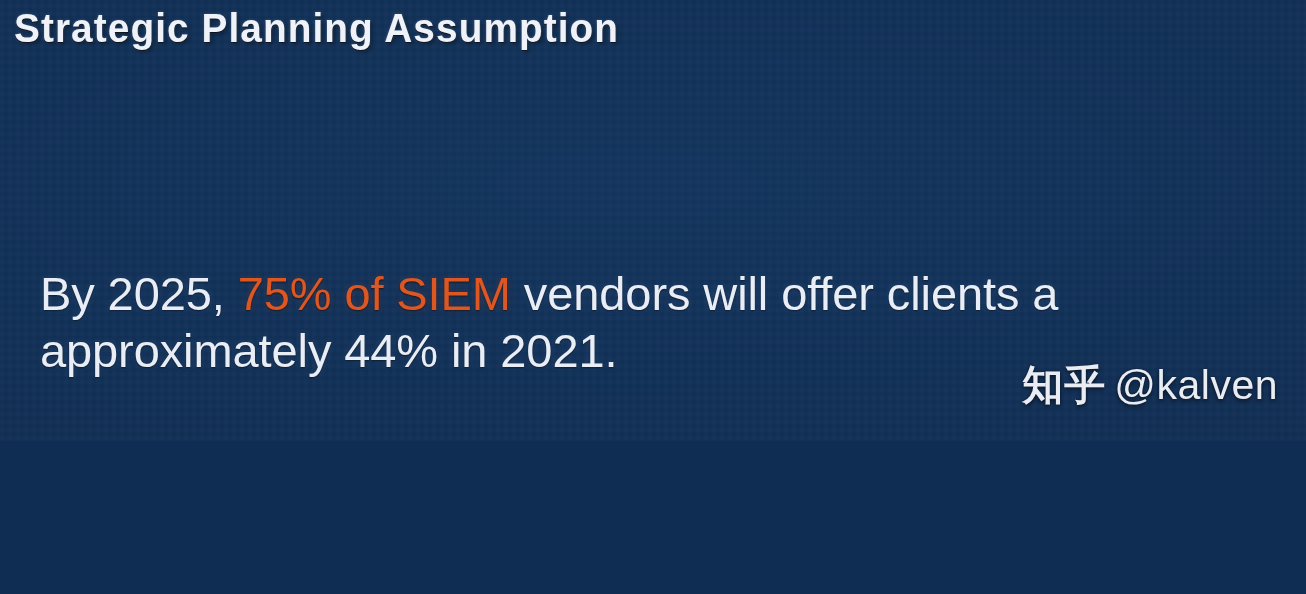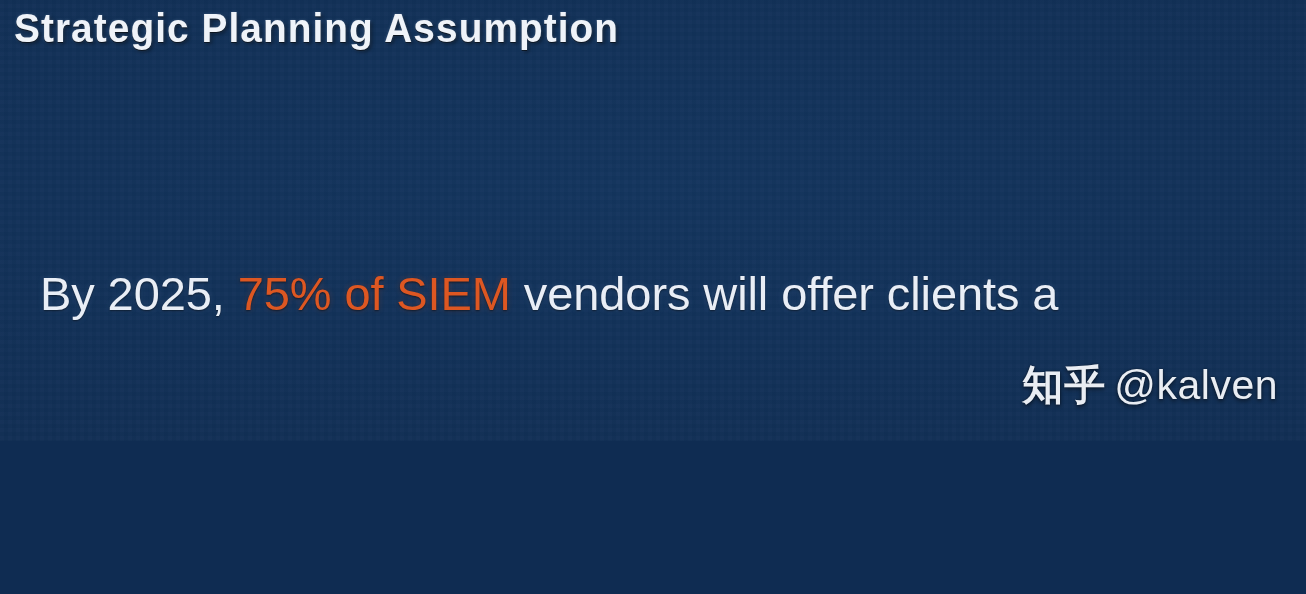--- a/index.html
+++ b/index.html
@@ -112,20 +112,23 @@
   <div class="slide-title">Strategic Planning Assumption</div>
 
   <div class="body-block">
 
     <div class="body-line">
       <span>By 2025, </span><span class="accent">75% of SIEM</span><span> vendors will offer clients a</span>
     </div>
 
 
 
+    <div class="body-line">
+      <span>approximately 44% in 2021.</span>
+    </div>
 
   </div>
 
   <div class="watermark">
     <span class="wm-logo">知乎</span><span class="wm-handle">@kalven</span>
   </div>
 
 </div>
 
 </body></html>

